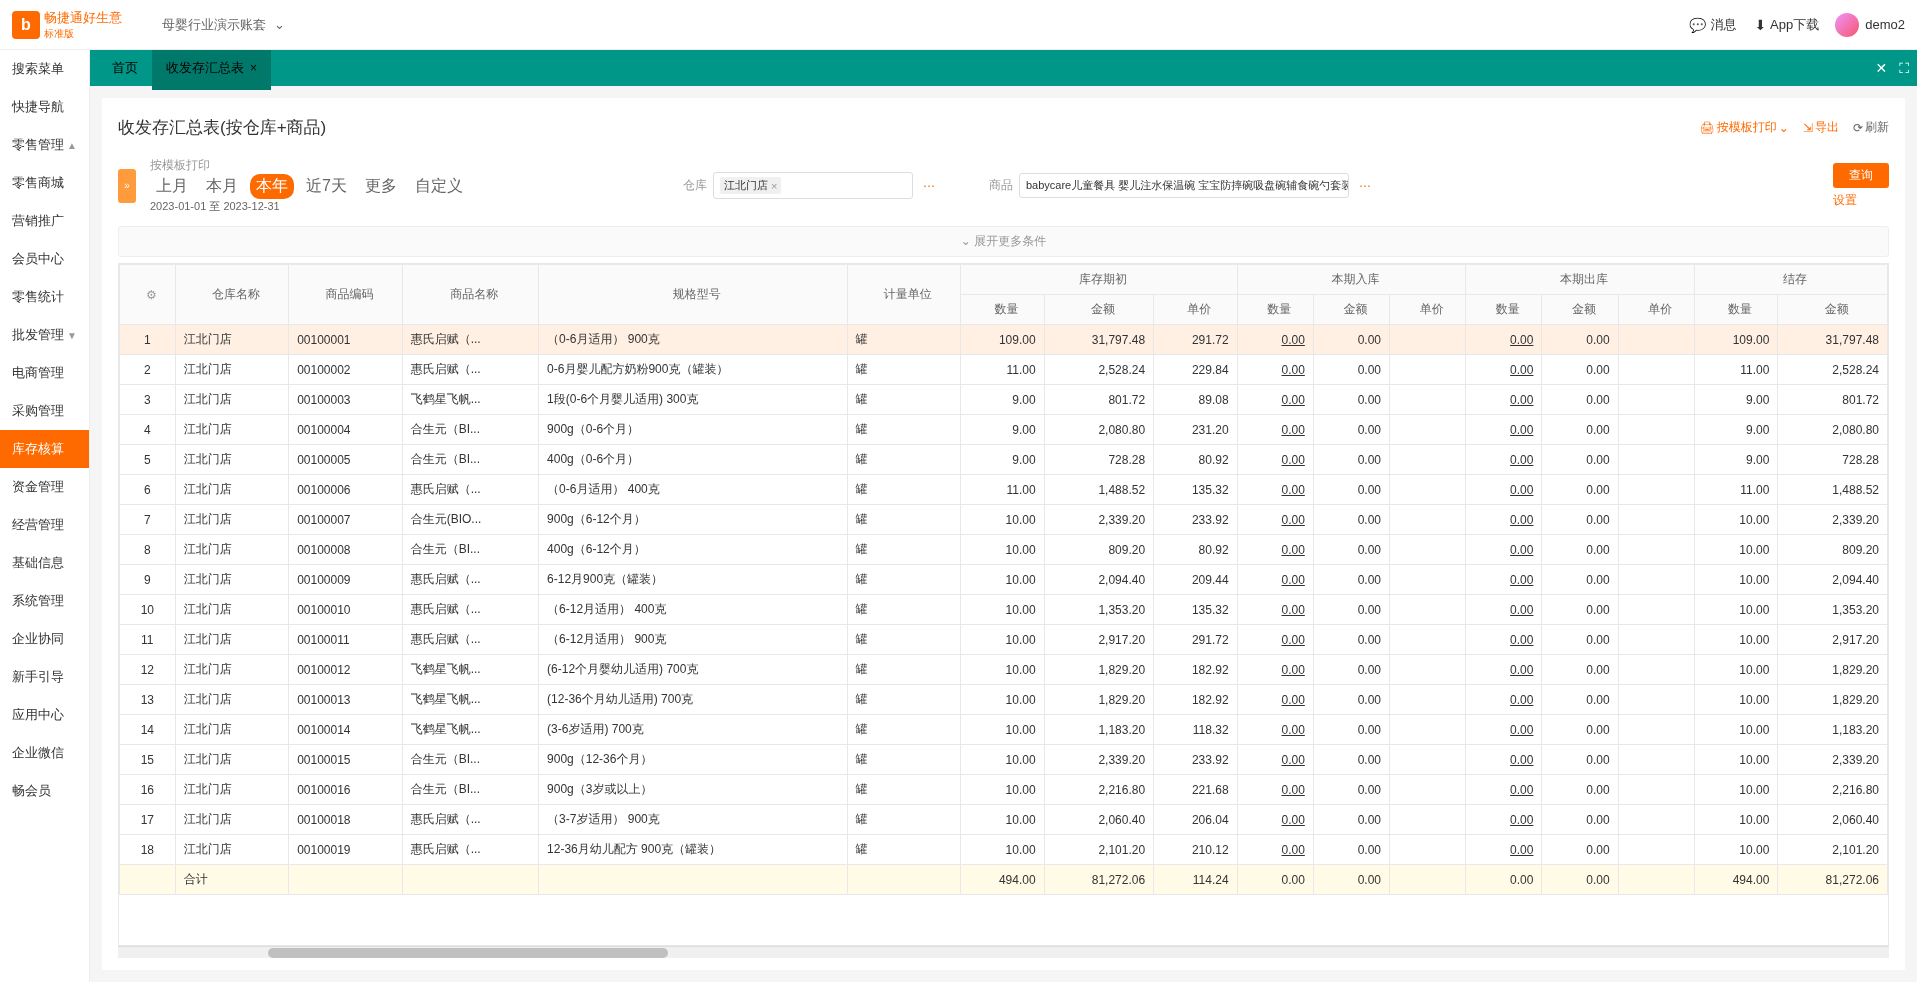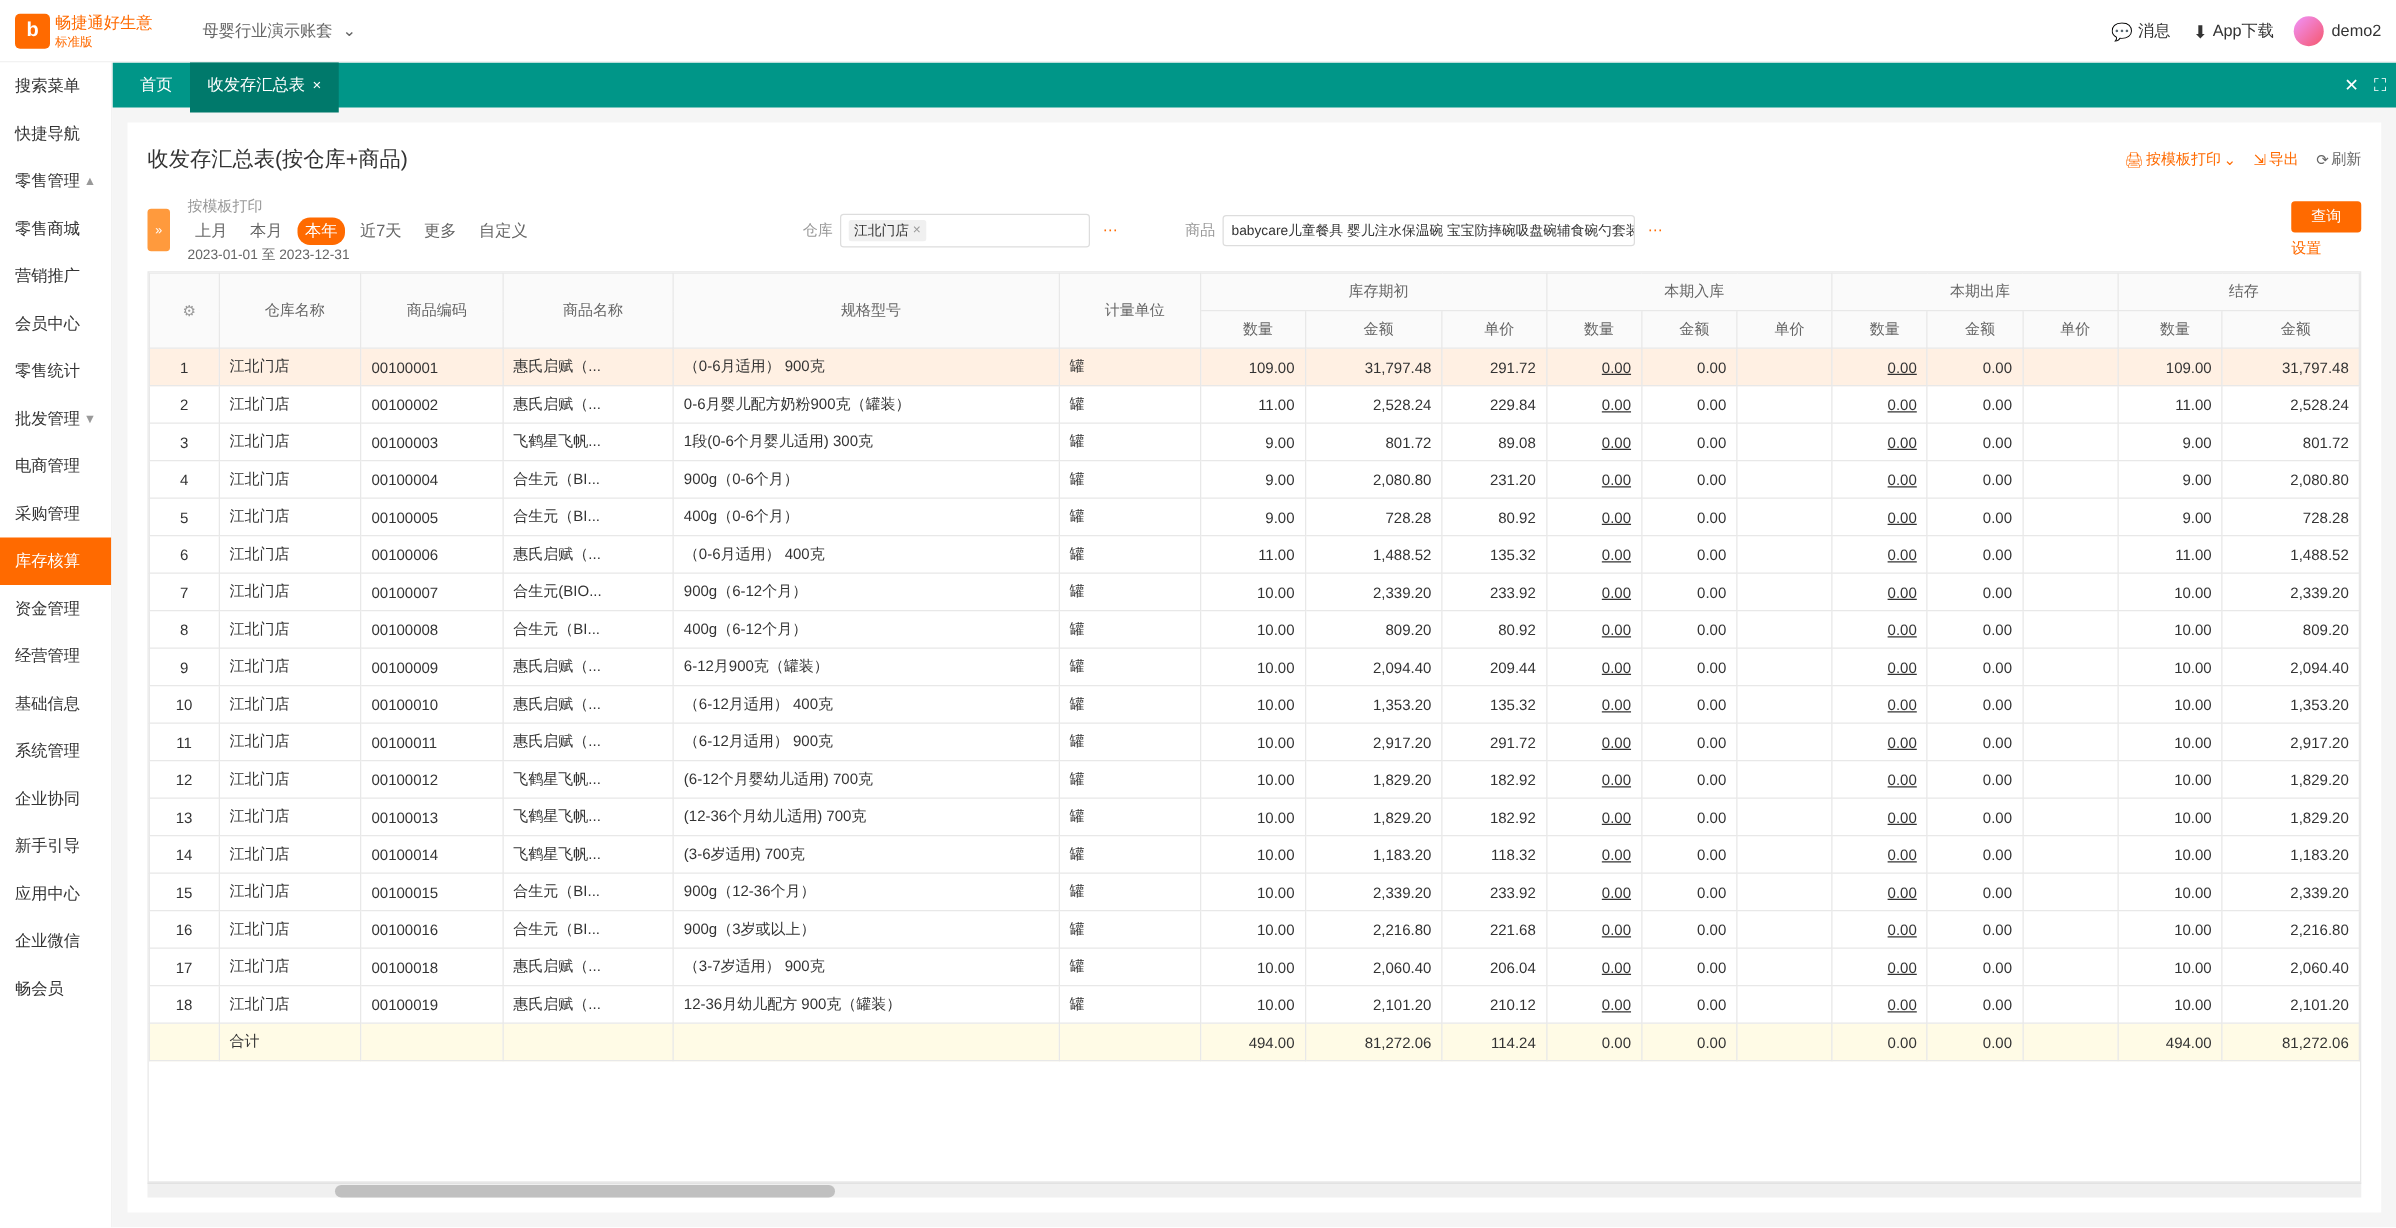--- a/index.html
+++ b/index.html
@@ -20,39 +20,39 @@
 .layout { display: flex; height: calc(100vh - 50px); }
 
 .sidebar { width: 90px; background: #fff; border-right: 1px solid #eee; overflow-y: auto; flex-shrink: 0; }
 .side-item { padding: 10px 12px; font-size: 13px; color: #333; cursor: pointer; display: flex; align-items: center; justify-content: space-between; }
 .side-item.active { background: #ff6a00; color: #fff; }
 .side-item .arrow { font-size: 10px; color: #999; }
 
 .main { flex: 1; display: flex; flex-direction: column; overflow: hidden; background: #f5f5f5; }
 
 .tabs { background: #009688; height: 36px; display: flex; align-items: center; padding: 0 8px; position: relative; }
-.tab { padding: 0 14px; height: 44px; display: flex; align-items: center; color: #ffffff; font-size: 13px; cursor: pointer; gap: 6px; }
+.tab { padding: 0 14px; height: 44px; display: flex; align-items: center; color: #000000; font-size: 13px; cursor: pointer; gap: 6px; }
 .tab.active { background: #00796b; }
 .tab-close { font-size: 12px; cursor: pointer; }
 .tabs-right { margin-left: auto; display: flex; gap: 12px; }
 .tabs-right .tbtn { color: #fff; cursor: pointer; font-size: 14px; }
 
 .content { flex: 1; background: #fff; margin: 12px; padding: 12px 16px; overflow: hidden; display: flex; flex-direction: column; }
 
 .page-title-row { display: flex; align-items: center; padding: 6px 0 12px; }
 .page-title { font-size: 17px; color: #333; font-weight: 500; }
 .page-actions { margin-left: auto; display: flex; gap: 14px; align-items: center; font-size: 12px; }
 .pa-btn { color: #ff6a00; cursor: pointer; display: flex; align-items: center; gap: 2px; }
 .pa-btn.gray { color: #666; }
 
 .filter-row { display: flex; align-items: center; gap: 14px; padding: 6px 0; }
 .collapse-btn { width: 18px; height: 34px; background: #ff9a3d; border-radius: 3px; display: flex; align-items: center; justify-content: center; color: #fff; cursor: pointer; font-size: 10px; }
 .filter-label { color: #999; font-size: 12px; }
 .date-opts { display: flex; gap: 6px; align-items: center; }
-.date-opt { color: #666; cursor: pointer; padding: 2px 6px; border-radius: 10px; font-size: 13px; }
+.date-opt { color: #666; cursor: pointer; padding: 2px 6px; border-radius: 10px; font-size: 16px; }
 .date-opt.active { background: #ff6a00; color: #fff; }
 .date-range { color: #666; font-size: 11px; }
 .filter-group { display: flex; align-items: center; gap: 6px; }
 .tag-input { border: 1px solid #ddd; border-radius: 3px; padding: 4px 6px; min-width: 200px; display: flex; align-items: center; gap: 4px; }
 .tag-chip { background: #f0f0f0; border-radius: 2px; padding: 1px 4px; font-size: 11px; display: flex; align-items: center; gap: 3px; }
 .tag-chip .x { cursor: pointer; color: #999; }
 .ellipsis-btn { color: #ff6a00; cursor: pointer; margin-left: 4px; }
 .product-input { border: 1px solid #ddd; border-radius: 3px; padding: 4px 6px; width: 330px; font-size: 11px; color: #333; white-space: nowrap; overflow: hidden; display: flex; align-items: center; }
 .right-btns { display: flex; flex-direction: column; gap: 4px; margin-left: auto; }
 .btn-primary { background: #ff6a00; color: #fff; padding: 4px 16px; border-radius: 3px; cursor: pointer; font-size: 12px; border: none; }
@@ -223,20 +223,21 @@
               <span>babycare儿童餐具 婴儿注水保温碗 宝宝防摔碗吸盘碗辅食碗勺套装 雀湖绿 | …</span>
             </div>
           <span class="ellipsis-btn">⋯</span>
         </div>
         <div class="right-btns">
           <button class="btn-primary">查询</button>
           <span class="btn-link">设置</span>
         </div>
       </div>
 
+      <div class="expand-more">⌄ <span>展开更多条件</span></div>
 
       <div class="table-wrap">
         <table>
           <thead>
             <tr>
               <th rowspan="2" class="gear-cell">⚙</th>
               <th rowspan="2">仓库名称</th>
               <th rowspan="2">商品编码</th>
               <th rowspan="2">商品名称</th>
               <th rowspan="2">规格型号</th>

